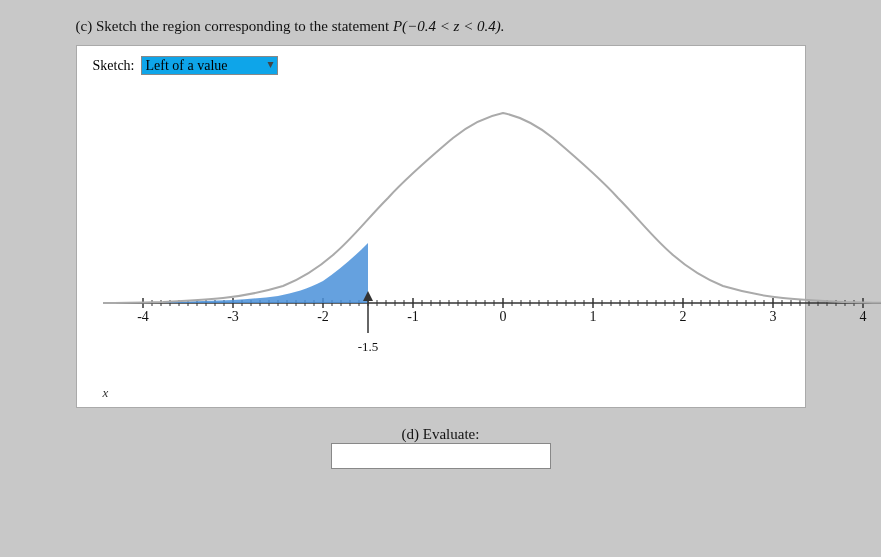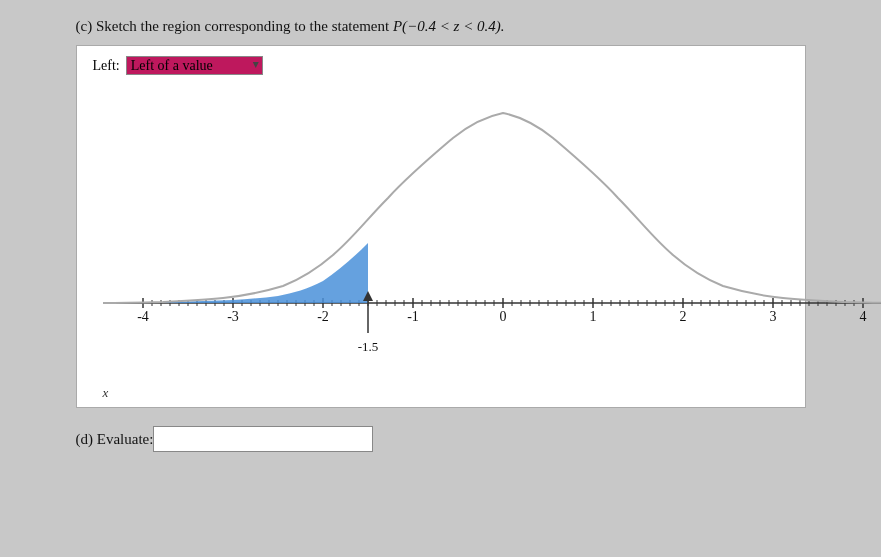--- a/index.html
+++ b/index.html
@@ -38,21 +38,21 @@
     .shade-row {
       display: flex;
       align-items: center;
       gap: 6px;
       margin-bottom: 8px;
       font-size: 14px;
     }
     .shade-label { font-weight: normal; }
     .shade-select {
       border: 1px solid #888;
-      background: #be185d;
+      background: #0ea5e9;
       padding: 1px 18px 1px 4px;
       font-size: 14px;
       font-family: Georgia, serif;
       appearance: none;
       -webkit-appearance: none;
       cursor: pointer;
       position: relative;
     }
     .shade-select-wrap {
       position: relative;
@@ -83,20 +83,21 @@
       font-size: 13px;
       font-style: italic;
       color: #333;
     }
     .question-d {
       font-size: 15px;
       color: #111;
       margin-top: 8px;
       display: flex;
       align-items: center;
+      flex-direction: column;
     }
     .answer-box {
       border: 1px solid #888;
       width: 220px;
       height: 26px;
       background: #fff;
       display: inline-block;
     }
   </style>
 </head>
@@ -105,21 +106,21 @@
 <div class="page">
 
   <div class="question-c">
     <span>(c) Sketch the region corresponding to the statement</span>
     <span class="math">P(−0.4 &lt; z &lt; 0.4).</span>
   </div>
 
   <div class="graph-box">
 
     <div class="shade-row">
-      <span class="shade-label">Left:</span>
+      <span class="shade-label">Sketch:</span>
       <div class="shade-select-wrap">
         <select class="shade-select">
           <option>Left of a value</option>
           <option>Right of a value</option>
           <option>Between two values</option>
         </select>
       </div>
     </div>
 
     <div class="graph-area">

